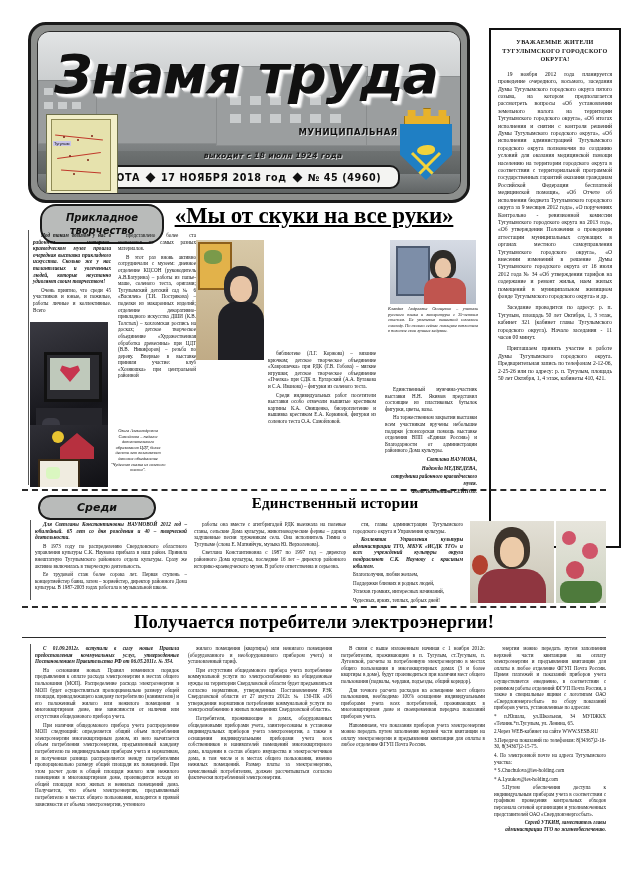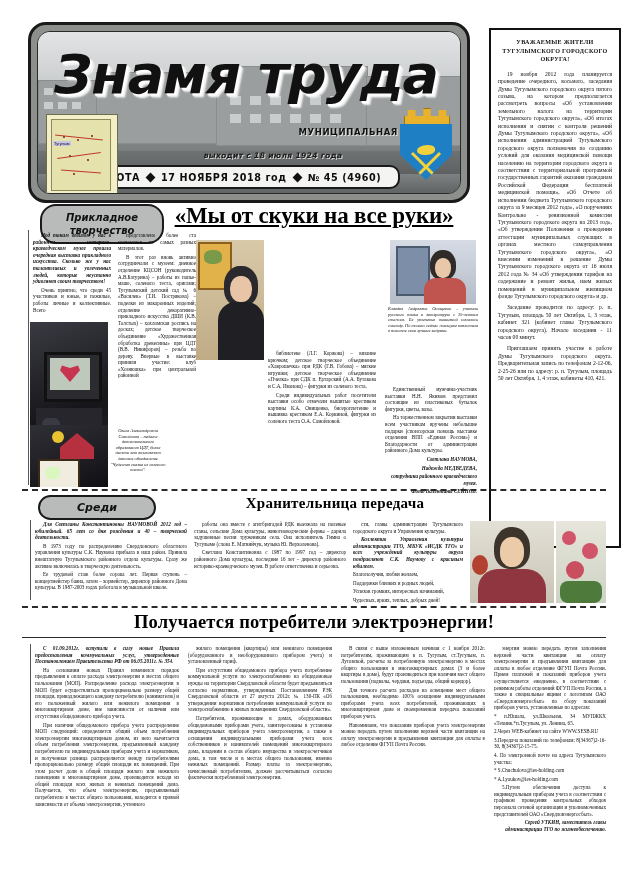--- a/index.html
+++ b/index.html
@@ -305,21 +305,21 @@
     <div class="sk" style="left:6px;top:6px;width:30px;height:46px;background:#7d8ea8;border:2px solid #4c5a70;"></div>
     <div class="sk" style="left:40px;top:10px;width:26px;height:30px;background:#2e2b28;border-radius:48% 48% 42% 42%;"></div>
     <div class="sk" style="left:45px;top:18px;width:16px;height:20px;background:#e9c7a9;border-radius:46%;"></div>
     <div class="sk" style="left:34px;top:38px;width:42px;height:26px;background:#c0554f;border-radius:12px 12px 0 0;"></div>
   </div>
   <div class="cap" style="left:388px;top:306px;width:90px;text-align:justify;">Клавдия Андреевна Онищенко – учитель русского языка и литературы с 35-летним стажем. Ее увлечение вышивкой началось смолоду. Но только сейчас женщине воплотила в полотне свои лучшие задумки.</div>
 
   <div class="divider-dash" style="top:489px;"></div>
 
   <div class="rubric" id="rubric-2">Среди</div>
-  <div class="headline-2">Хранительница  передача</div>
+  <div class="headline-2">Единственный  истории</div>
 
   <div class="vrule" style="left:30px;top:520px;height:80px;"></div>
 
   <div class="col" id="s2c1" style="left:35px;top:521px;width:152px;">
     <p class="lead">Для Светланы Константиновны НАУМОВОЙ 2012 год – юбилейный. 65 лет со дня рождения и 40 – творческой деятельности.</p>
     <p>В 1973 году по распределению Свердловского областного управления культуры С.К. Наумова прибыла в наш район. Приняла внештатную Тугулымского районного отдела культуры. Сразу же активно включилась в творческую деятельность.</p>
     <p>Ее трудовой стаж более сорока лет. Первая ступень – концертмейстер баяна, затем – хормейстер, директор районного Дома культуры. В 1987-2003 годах работала в музыкальной школе.</p>
   </div>
   <div class="col" id="s2c2" style="left:194px;top:521px;width:152px;">
     <p>работы она вместе с агитбригадой РДК выезжала на полевые станы, сельские Дома культуры, животноводческие фермы – дарила задушевные песни труженикам села. Она исполнитель Гимна о Тугулыме (слова Е. Матвийчук, музыка Ю. Верхоленова).</p>

